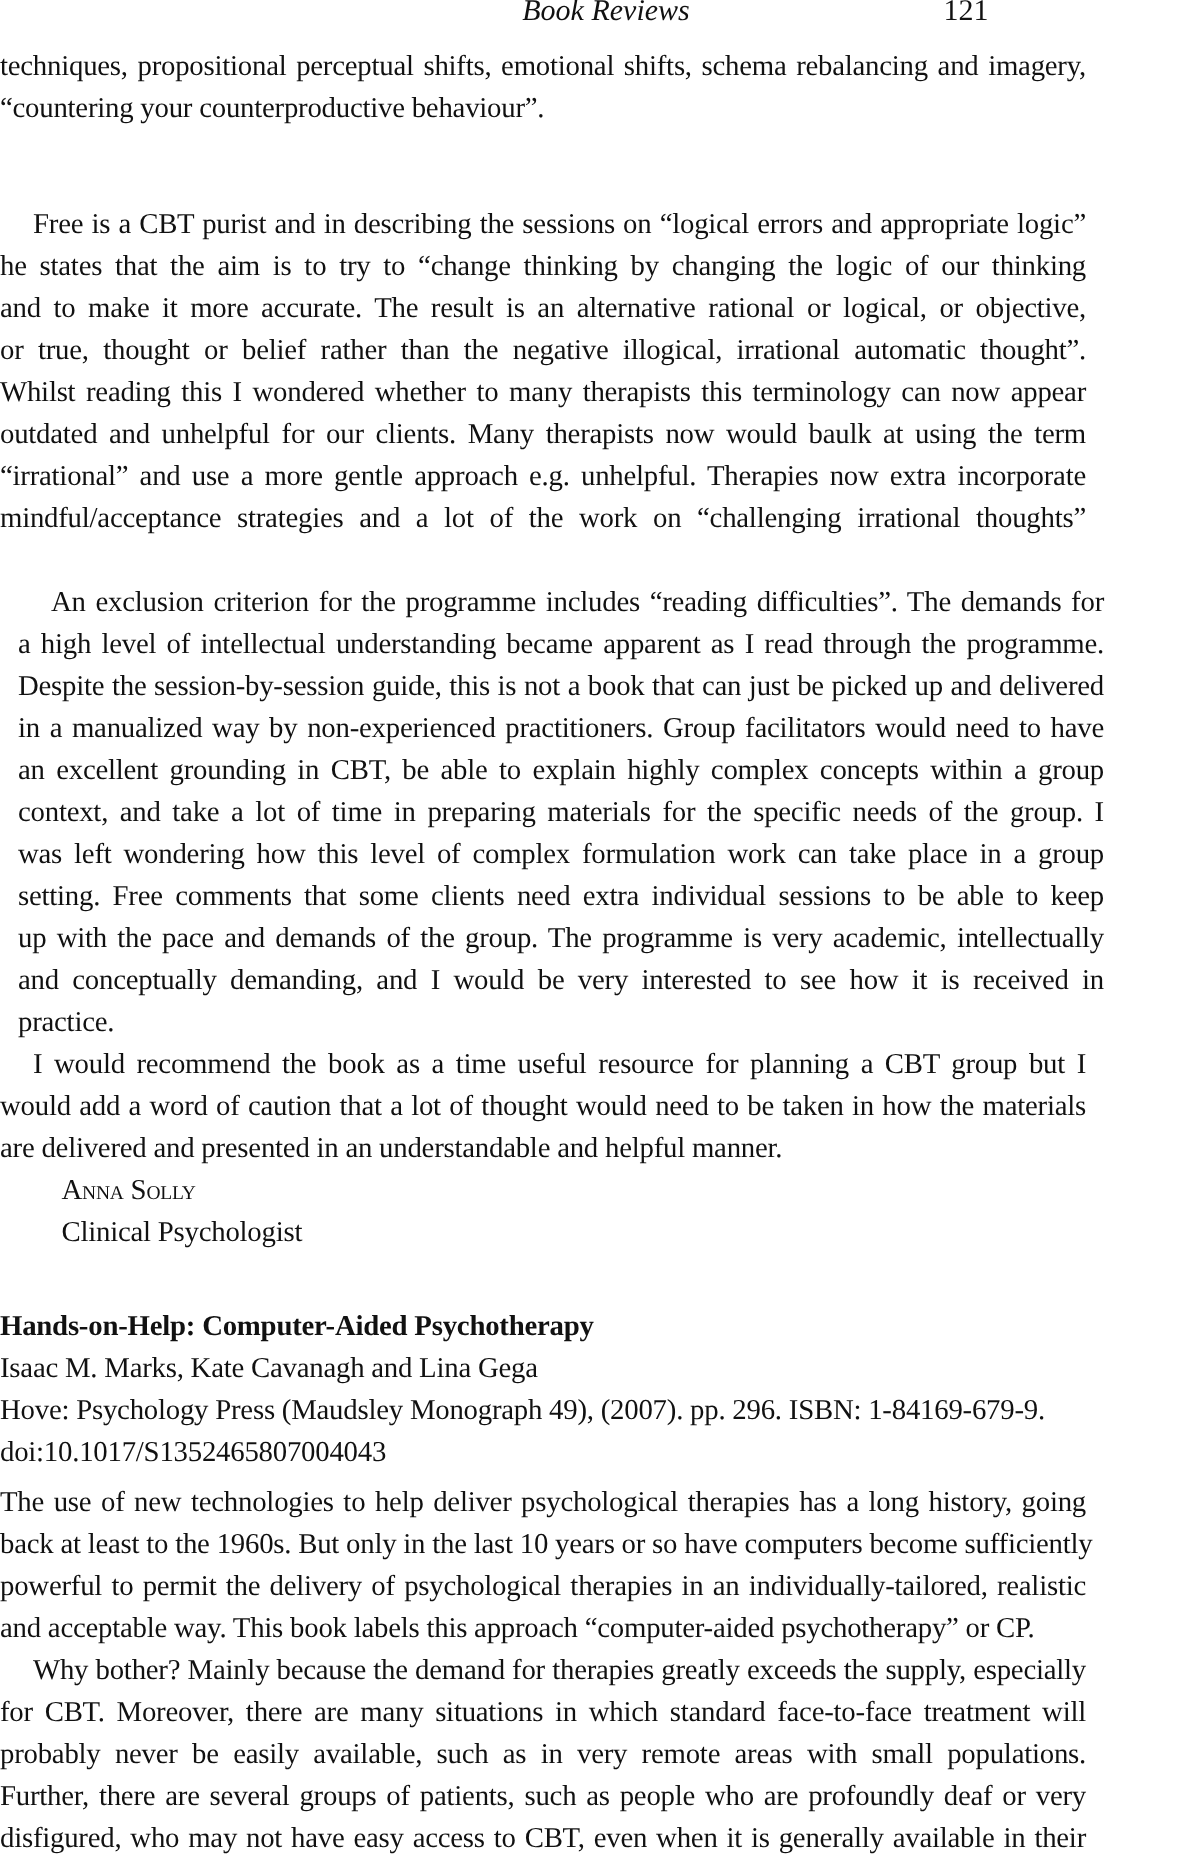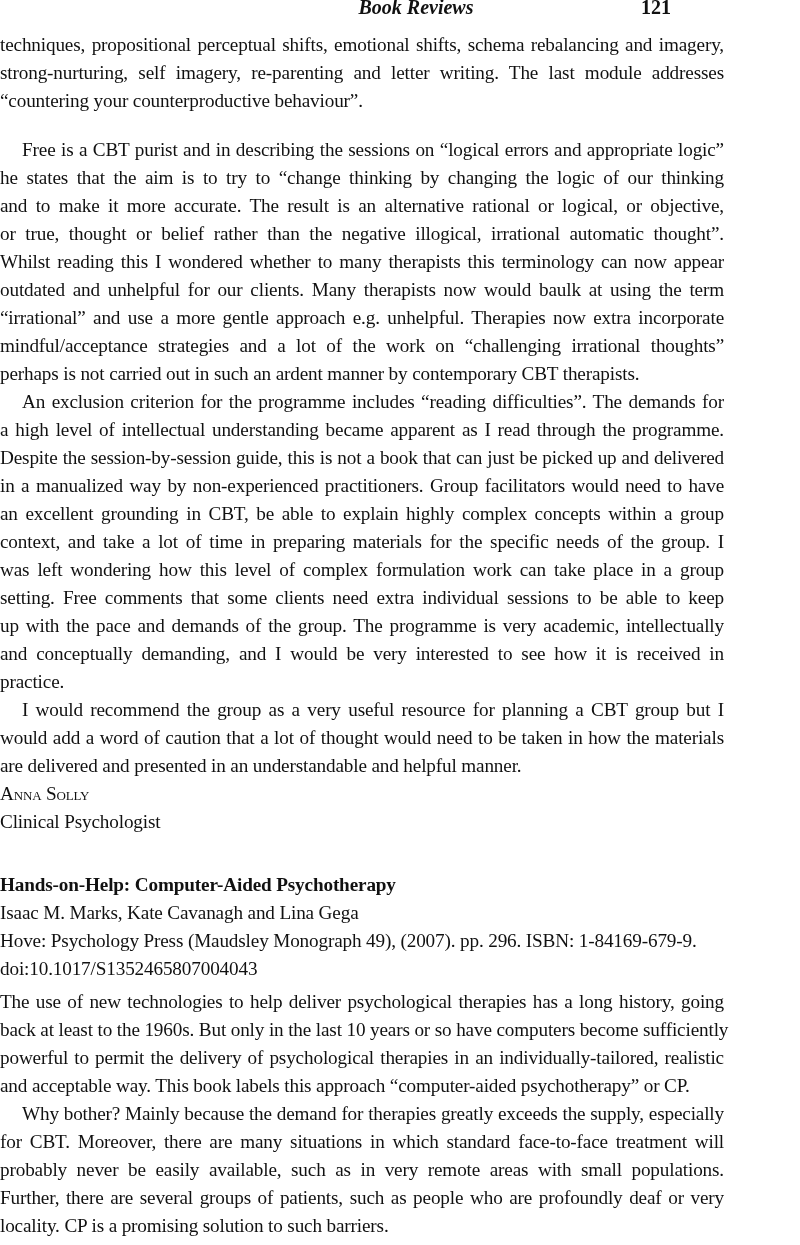--- a/index.html
+++ b/index.html
@@ -1,21 +1,21 @@
 <!DOCTYPE html>
 <html><head>
 <meta charset="utf-8">
 <style>
   html, body { margin: 0; padding: 0; background: #ffffff; }
   body {
     width: 800px; height: 1245px; overflow: hidden; position: relative;
     font-family: "Liberation Serif", "DejaVu Serif", serif;
     color: #111111;
   }
-  .header { position: absolute; top: 0; left: 16px; width: 655px; height: 24px; font-weight: bold; }
+  .header { position: absolute; top: 0; left: 4px; width: 655px; height: 24px; }
   .running-title { position: absolute; left: 0; width: 800px; top: -4px; text-align: center; font-style: italic; font-size: 20px; }
   .page-number { position: absolute; right: 0; top: -4px; font-size: 20px; }
   .block { position: absolute; left: 0; width: 724px; }
   .line {
     display: block; height: 28px; line-height: 28px; font-size: 19.2px;
     text-align: justify; text-align-last: justify; white-space: nowrap; overflow: visible;
     letter-spacing: -0.15px;
   }
   .line.last { text-align-last: left; }
   .line.indent { padding-left: 22px; }
@@ -25,57 +25,55 @@
 </head>
 <body>
 
 <div class="header">
   <div class="running-title">Book Reviews</div>
   <div class="page-number">121</div>
 </div>
 
 <div class="block" style="top:31px;">
   <span class="line">techniques, propositional perceptual shifts, emotional shifts, schema rebalancing and imagery,</span>
-  <span class="line">strong-nurturing, self imagery, re-parenting and letter writing. The last module addresses</span>
   <span class="line last">“countering your counterproductive behaviour”.</span>
 </div>
 
 <div class="block" style="top:136px;">
   <span class="line indent">Free is a CBT purist and in describing the sessions on “logical errors and appropriate logic”</span>
   <span class="line">he states that the aim is to try to “change thinking by changing the logic of our thinking</span>
   <span class="line">and to make it more accurate. The result is an alternative rational or logical, or objective,</span>
   <span class="line">or true, thought or belief rather than the negative illogical, irrational automatic thought”.</span>
   <span class="line">Whilst reading this I wondered whether to many therapists this terminology can now appear</span>
   <span class="line">outdated and unhelpful for our clients. Many therapists now would baulk at using the term</span>
   <span class="line">“irrational” and use a more gentle approach e.g. unhelpful. Therapies now extra incorporate</span>
   <span class="line">mindful/acceptance strategies and a lot of the work on “challenging irrational thoughts”</span>
-  <span class="line last">perhaps is not carried out in such an ardent manner by contemporary CBT therapists.</span>
 </div>
 
-<div class="block" style="top:388px;">
+<div class="block" style="top:388px;padding-left:12px;">
   <span class="line indent">An exclusion criterion for the programme includes “reading difficulties”. The demands for</span>
   <span class="line">a high level of intellectual understanding became apparent as I read through the programme.</span>
   <span class="line">Despite the session-by-session guide, this is not a book that can just be picked up and delivered</span>
   <span class="line">in a manualized way by non-experienced practitioners. Group facilitators would need to have</span>
   <span class="line">an excellent grounding in CBT, be able to explain highly complex concepts within a group</span>
   <span class="line">context, and take a lot of time in preparing materials for the specific needs of the group. I</span>
   <span class="line">was left wondering how this level of complex formulation work can take place in a group</span>
   <span class="line">setting. Free comments that some clients need extra individual sessions to be able to keep</span>
   <span class="line">up with the pace and demands of the group. The programme is very academic, intellectually</span>
   <span class="line">and conceptually demanding, and I would be very interested to see how it is received in</span>
   <span class="line last">practice.</span>
 </div>
 
 <div class="block" style="top:696px;">
-  <span class="line indent">I would recommend the group as a very useful resource for planning a CBT group but I</span>
+  <span class="line indent">I would recommend the book as a time useful resource for planning a CBT group but I</span>
   <span class="line">would add a word of caution that a lot of thought would need to be taken in how the materials</span>
   <span class="line last">are delivered and presented in an understandable and helpful manner.</span>
 </div>
 
-<div class="block" style="top:780px;">
+<div class="block" style="top:780px;margin-left:41px;">
   <span class="line last smallcaps">Anna Solly</span>
   <span class="line last">Clinical Psychologist</span>
 </div>
 
 <div class="block" style="top:871px;">
   <span class="line last title-bold">Hands-on-Help: Computer-Aided Psychotherapy</span>
   <span class="line last">Isaac M. Marks, Kate Cavanagh and Lina Gega</span>
   <span class="line last">Hove: Psychology Press (Maudsley Monograph 49), (2007). pp. 296. ISBN: 1-84169-679-9.</span>
   <span class="line last">doi:10.1017/S1352465807004043</span>
 </div>
@@ -85,14 +83,15 @@
   <span class="line">back at least to the 1960s. But only in the last 10 years or so have computers become sufficiently</span>
   <span class="line">powerful to permit the delivery of psychological therapies in an individually-tailored, realistic</span>
   <span class="line last">and acceptable way. This book labels this approach “computer-aided psychotherapy” or CP.</span>
 </div>
 
 <div class="block" style="top:1100px;">
   <span class="line indent">Why bother? Mainly because the demand for therapies greatly exceeds the supply, especially</span>
   <span class="line">for CBT. Moreover, there are many situations in which standard face-to-face treatment will</span>
   <span class="line">probably never be easily available, such as in very remote areas with small populations.</span>
   <span class="line">Further, there are several groups of patients, such as people who are profoundly deaf or very</span>
+  <span class="line">disfigured, who may not have easy access to CBT, even when it is generally available in their</span>
   <span class="line last">locality. CP is a promising solution to such barriers.</span>
 </div>
 
 </body></html>

